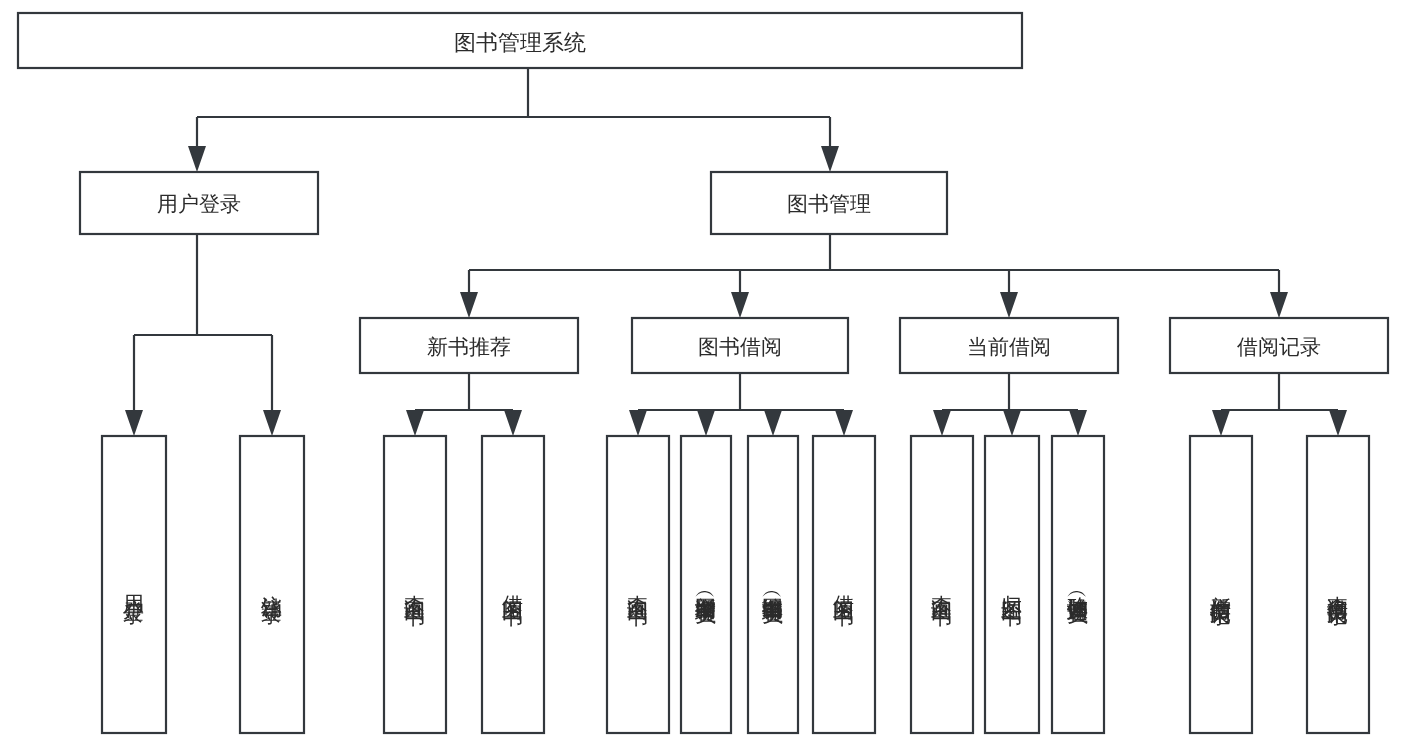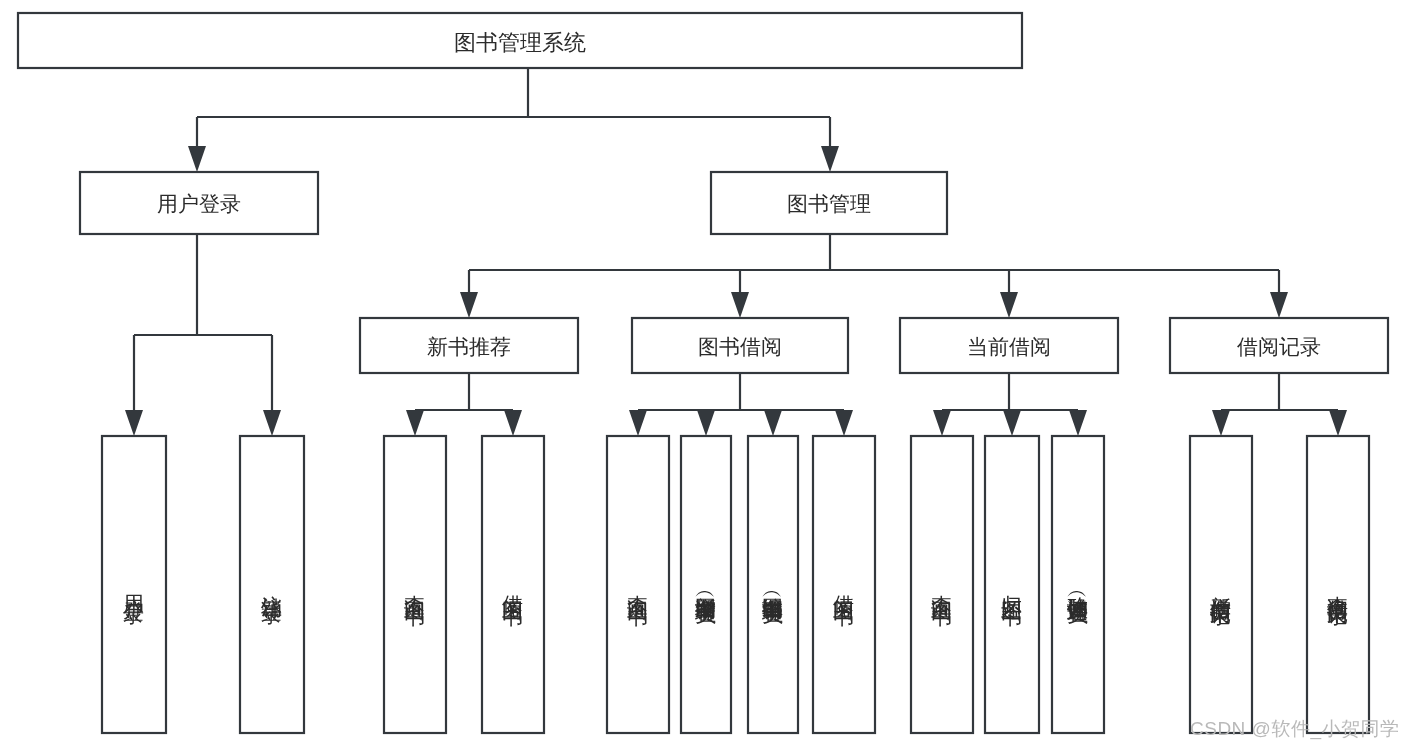--- a/index.html
+++ b/index.html
@@ -200,15 +200,14 @@
   <div class="leaf-label" style="left:607px;  top:436px; width:62px; height:297px;">查询图书</div>
   <div class="leaf-label" style="left:681px;  top:436px; width:50px; height:297px; letter-spacing:1px;">新增图书（管理员）</div>
   <div class="leaf-label" style="left:748px;  top:436px; width:50px; height:297px; letter-spacing:1px;">编辑图书（管理员）</div>
   <div class="leaf-label" style="left:813px;  top:436px; width:62px; height:297px;">借阅图书</div>
   <div class="leaf-label" style="left:911px;  top:436px; width:62px; height:297px;">查询图书</div>
   <div class="leaf-label" style="left:985px;  top:436px; width:54px; height:297px;">归还图书</div>
   <div class="leaf-label" style="left:1052px; top:436px; width:52px; height:297px; letter-spacing:1px;">确认归还（管理员）</div>
   <div class="leaf-label" style="left:1190px; top:436px; width:62px; height:297px; letter-spacing:2px;">新增借阅记录</div>
   <div class="leaf-label" style="left:1307px; top:436px; width:62px; height:297px; letter-spacing:2px;">查询借阅记录</div>
 
-  <div class="watermark" style="left:1190px; top:716px;">CSDN @软件_小贺同学</div>
 
 </div>
 
 </body></html>

